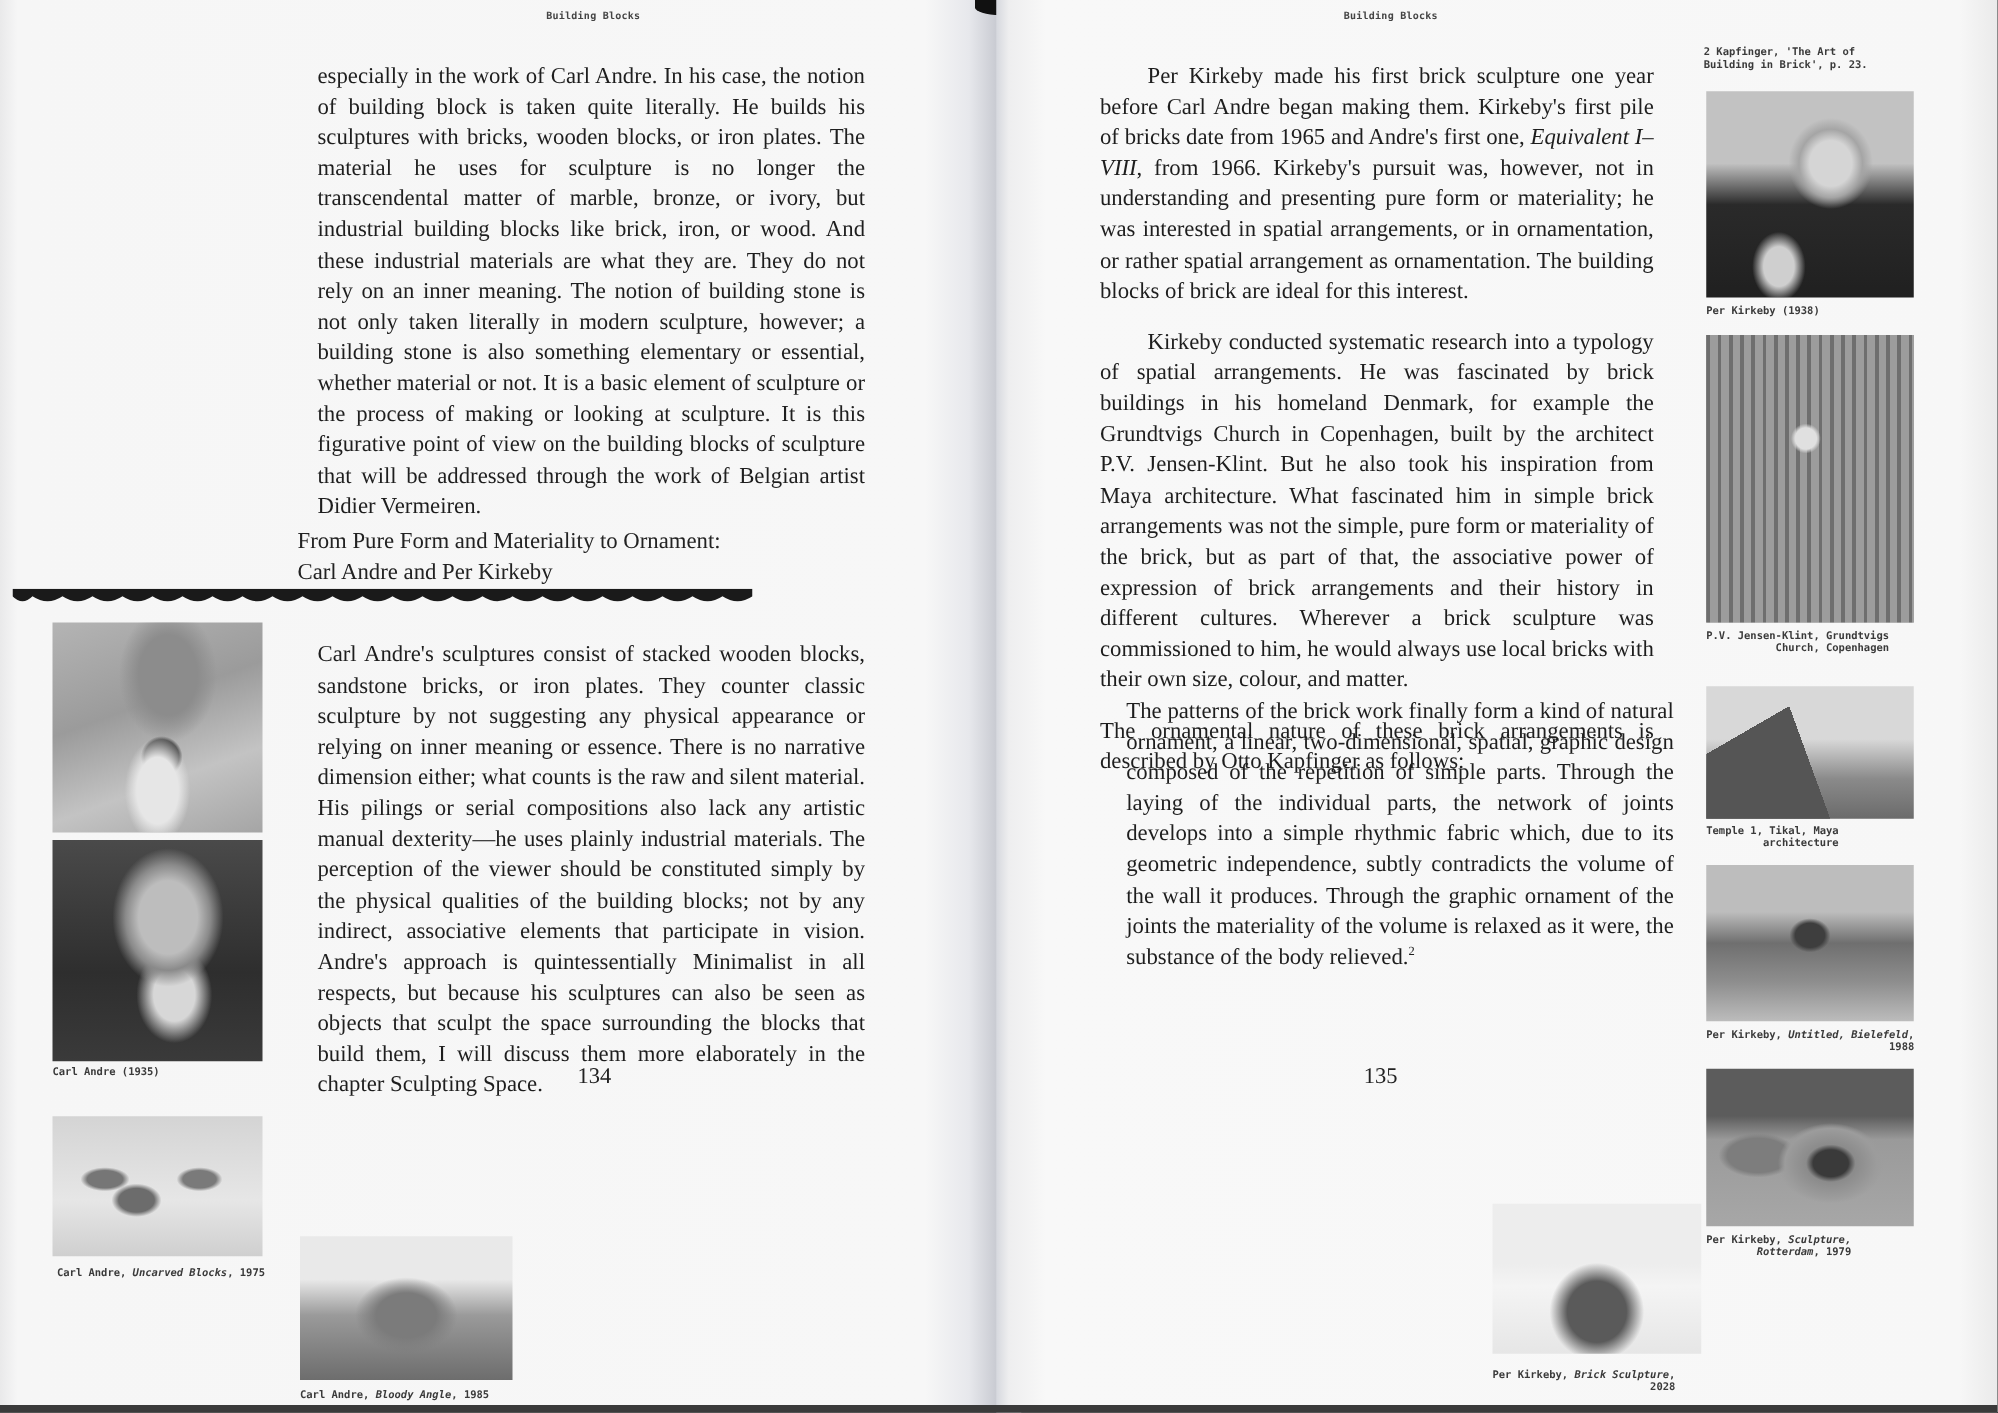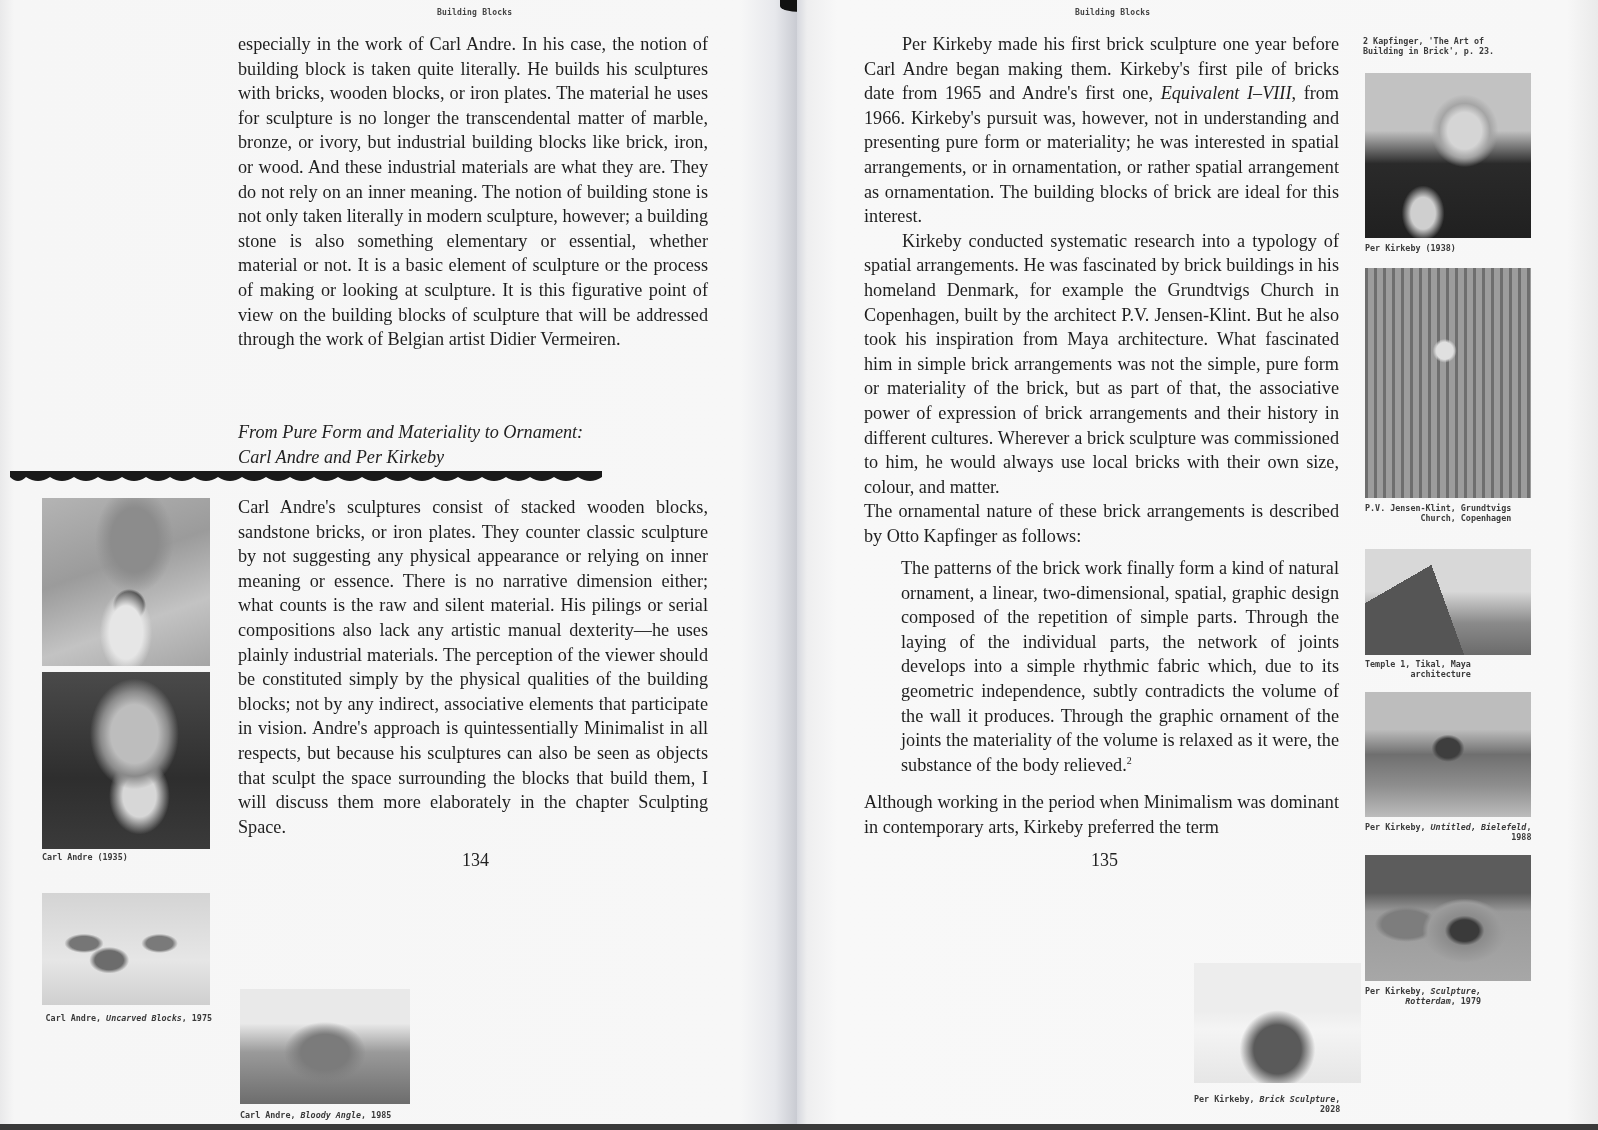--- a/index.html
+++ b/index.html
@@ -10,23 +10,23 @@
     color: #1d1d1d;
   }
   .page { position: absolute; top: 0; height: 1130px; background: #f4f4f4; overflow: hidden; padding-left: 20px; }
   .page.left { left: 0; width: 797px; background: linear-gradient(to right, #e9e9ea 0px, #f6f6f6 14px, #f7f7f7 740px, #e7e8ec 775px, #c9cbd2 797px); }
   .page.right { left: 797px; width: 801px; background: linear-gradient(to right, #d6d8de 0px, #eeeeef 10px, #f8f8f8 40px, #f7f7f7 770px, #eaeaea 801px); }
   .spine-shadow { position: absolute; left: 780px; top: 0; width: 40px; height: 12px; background: #111; border-radius: 0 0 60% 60%; }
   .bottom-edge { position: absolute; left: 0; bottom: 0; width: 1598px; height: 6px; background: #3a3a3a; }
 
   .running-head { position: absolute; top: 8px; font-family: "DejaVu Sans Mono", monospace; font-size: 8px; font-weight: bold; color: #444; letter-spacing: 0.2px; }
   .body-text { position: absolute; font-size: 18.2px; line-height: 24.6px; color: #1e1e1e; }
-  .body-text p { margin: 0; font-family: Liberation Serif, serif; }
+  .body-text p { margin: 16px; font-family: Liberation Serif, serif; }
   .indent { text-indent: 38px; }
-  .section-head { position: absolute; font-style: italic; font-size: 18.2px; line-height: 24.6px; color: #222; }
+  .section-head { position: absolute; font-size: 18.2px; line-height: 24.6px; color: #222; }
   .quote { position: absolute; font-size: 18.2px; line-height: 24.6px; color: #1e1e1e; }
   .folio { position: absolute; font-size: 18px; color: #222; }
   .zigzag { position: absolute; left: 10px; top: 471px; width: 592px; height: 16px; }
 
   .photo { position: absolute; background: #888; overflow: hidden; }
   .caption { position: absolute; font-family: "DejaVu Sans Mono", monospace; font-size: 8.4px; font-weight: bold; line-height: 10px; color: #3a3a3a; text-align: right; }
   .caption i { font-style: italic; margin-top: 20px; }
   .footnote { position: absolute; font-family: "DejaVu Sans Mono", monospace; font-size: 8.4px; font-weight: bold; line-height: 10px; color: #3a3a3a; }
   sup { font-size: 10px; line-height: 0; }
 </style>
@@ -82,23 +82,20 @@
   <div class="body-text" style="left:67px; top:32px; width:475px; text-align:justify;">
     <p class="indent"><span>Per Kirkeby made his first brick sculpture one year before Carl Andre began making them. Kirkeby's first pile of bricks date from 1965 and Andre's first one, </span><i>Equivalent I–VIII</i><span>, from 1966. Kirkeby's pursuit was, however, not in understanding and presenting pure form or materiality; he was interested in spatial arrangements, or in ornamentation, or rather spatial arrangement as ornamentation. The building blocks of brick are ideal for this interest.</span></p>
     <p class="indent">Kirkeby conducted systematic research into a typology of spatial arrangements. He was fascinated by brick buildings in his homeland Denmark, for example the Grundtvigs Church in Copenhagen, built by the architect P.V. Jensen-Klint. But he also took his inspiration from Maya architecture. What fascinated him in simple brick arrangements was not the simple, pure form or materiality of the brick, but as part of that, the associative power of expression of brick arrangements and their history in different cultures. Wherever a brick sculpture was commissioned to him, he would always use local bricks with their own size, colour, and matter.</p>
     <p>The ornamental nature of these brick arrangements is described by Otto Kapfinger as follows:</p>
   </div>
 
   <div class="quote" style="left:104px; top:556px; width:438px; text-align:justify;">
     <span>The patterns of the brick work finally form a kind of natural ornament, a linear, two-dimensional, spatial, graphic design composed of the repetition of simple parts. Through the laying of the individual parts, the network of joints develops into a simple rhythmic fabric which, due to its geometric independence, subtly contradicts the volume of the wall it produces. Through the graphic ornament of the joints the materiality of the volume is relaxed as it were, the substance of the body relieved.</span><sup>2</sup>
   </div>
 
-  <div class="body-text" style="left:67px; top:790px; width:475px; text-align:justify;">
-    <p>Although working in the period when Minimalism was dominant in contemporary arts, Kirkeby preferred the term</p>
-  </div>
 
   <div class="folio" style="left:294px; top:850px;">135</div>
 
   <div class="footnote" style="left:566px; top:36px;">
     <div>2  Kapfinger, 'The Art of</div>
     <div>Building in Brick', p. 23.</div>
   </div>
 
   <div class="photo" style="left:568px; top:73px; width:166px; height:165px; background: radial-gradient(ellipse at 60% 35%, #d5d5d5 0 12%, #a5a5a5 18%, transparent 24%), radial-gradient(ellipse at 35% 85%, #cfcfcf 0 8%, transparent 14%), linear-gradient(180deg,#c2c2c2 0 35%,#2a2a2a 55%,#202020);"></div>
   <div class="caption" style="left:568px; top:243px;">Per Kirkeby (1938)</div>

